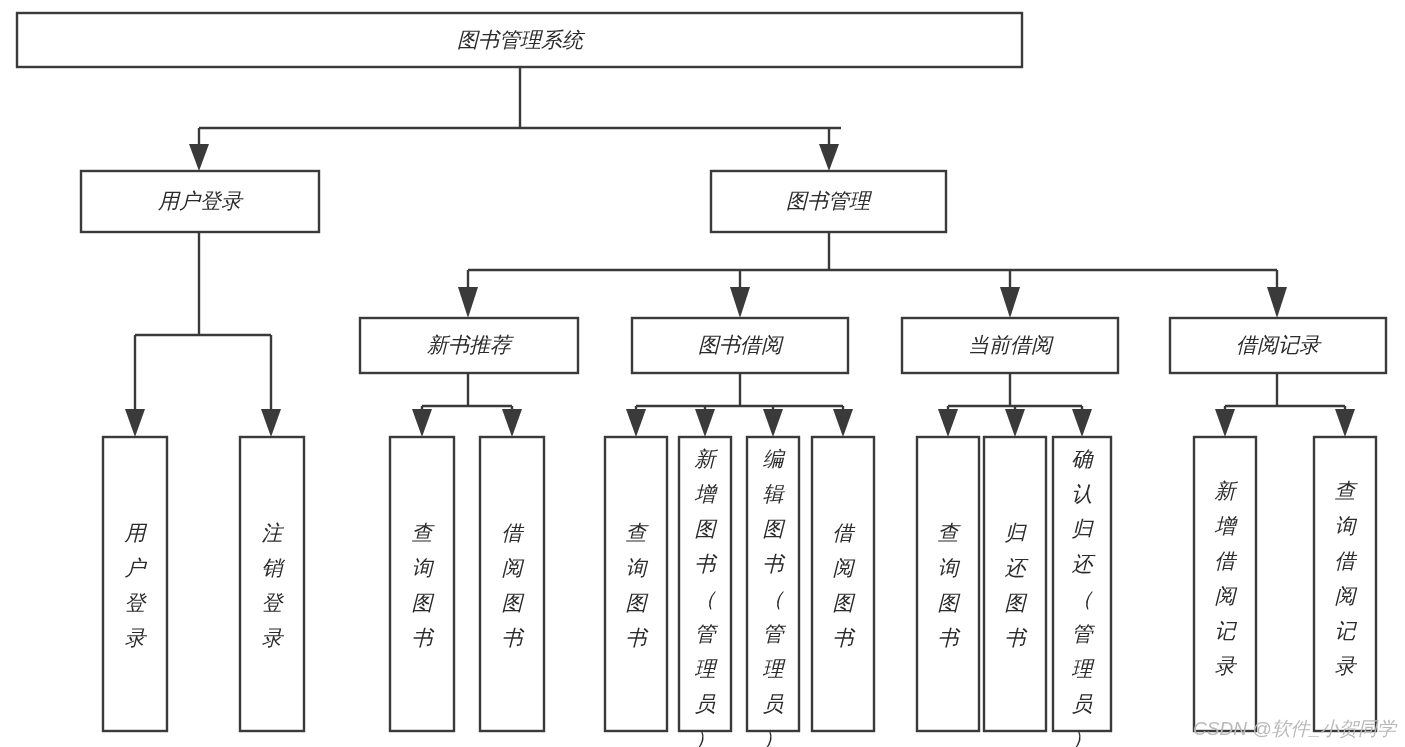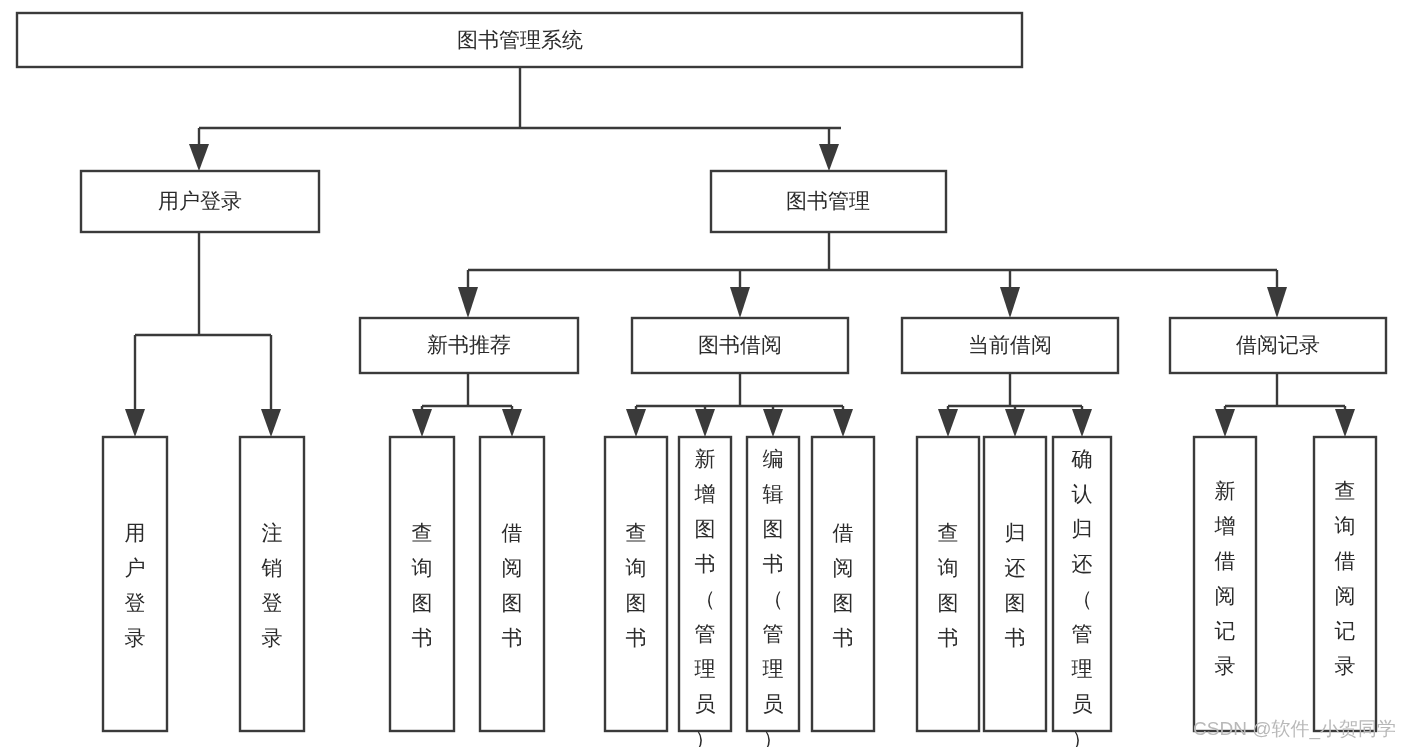--- a/index.html
+++ b/index.html
@@ -12,20 +12,21 @@
     height: 747px;
     font-family: "Liberation Sans", "DejaVu Sans", sans-serif;
     overflow: hidden;
     position: relative;
   }
   #diagram-root {
     position: relative;
     width: 1405px;
     height: 747px;
     background: #ffffff;
+    font-style: italic;
   }
   svg.diagram-canvas {
     position: absolute;
     left: 0;
     top: 0;
     width: 1405px;
     height: 747px;
     display: block;
   }
   .node-box {

